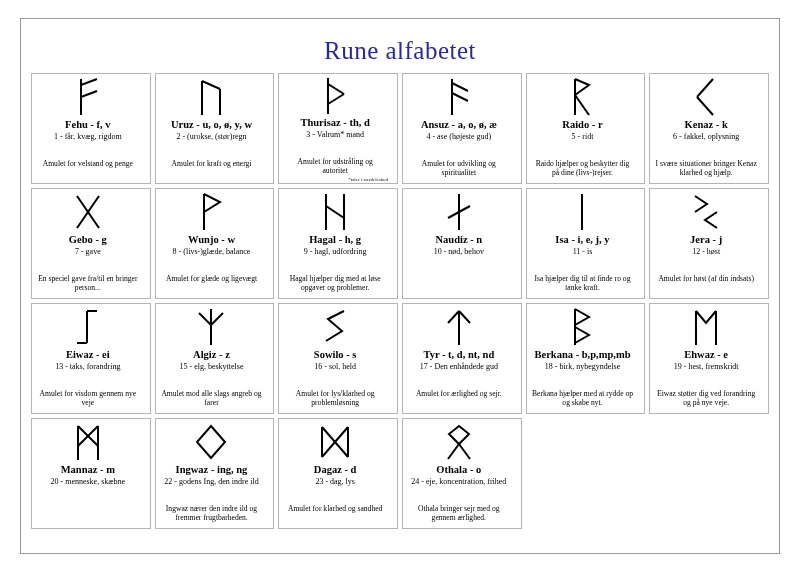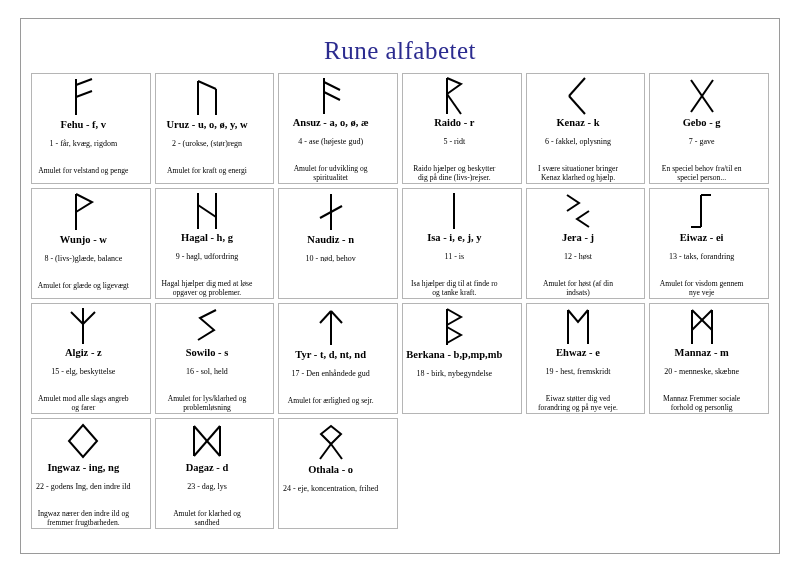--- a/index.html
+++ b/index.html
@@ -49,21 +49,21 @@
     padding: 0 10px 10px 10px;
     box-sizing: border-box;
   }
   .cell {
     border: 1px solid #b5b5b5;
     box-sizing: border-box;
     background: #ffffff;
     display: flex;
     flex-direction: column;
     align-items: center;
-    padding: 2px 18px 3px 3px;
+    padding: 2px 9px 3px 3px;
     overflow: hidden;
   }
   .glyph {
     height: 42px;
     display: flex;
     align-items: center;
     justify-content: center;
     width: 100%;
   }
   .glyph svg {
@@ -75,21 +75,21 @@
     font-weight: bold;
     text-align: center;
     line-height: 1.1;
     margin-top: 1px;
   }
   .rune-num {
     font-family: "Liberation Serif", serif;
     font-size: 8px;
     text-align: center;
     line-height: 1.15;
-    margin-top: 8px;
+    margin-top: 1px;
   }
   .rune-desc {
     font-family: "Liberation Serif", serif;
     font-size: 7.6px;
     text-align: center;
     line-height: 1.25;
     margin-top: 18px;
     padding: 0 2px;
   }
   .rune-note {
@@ -134,20 +134,35 @@
                 <line x1="26" y1="12" x2="26" y2="38"></line>
           </g>
             </svg>
         </div>
         <div class="rune-name">Uruz - u, o, ø, y, w</div>
         <div class="rune-num">2 - (urokse, (stør)regn</div>
         <div class="rune-desc">Amulet for kraft og energi</div>
         <div class="rune-note"></div>
       </div>
 
+      <div class="cell">
+        <div class="glyph">
+          <svg width="34" height="40" viewBox="0 0 34 40">
+              <g stroke="#000" stroke-width="2" fill="none">
+            <line x1="10" y1="2" x2="10" y2="38"></line>
+                <line x1="10" y1="8" x2="26" y2="18"></line>
+                <line x1="26" y1="18" x2="10" y2="28"></line>
+          </g>
+            </svg>
+        </div>
+        <div class="rune-name">Thurisaz - th, d</div>
+        <div class="rune-num">3 - Valrum* mand</div>
+        <div class="rune-desc">Amulet for udstråling og autoritet</div>
+        <div class="rune-note">*taler i særdeleshed</div>
+      </div>
 
       <div class="cell">
         <div class="glyph">
           <svg width="34" height="40" viewBox="0 0 34 40">
               <g stroke="#000" stroke-width="2" fill="none">
             <line x1="10" y1="2" x2="10" y2="38"></line>
                 <line x1="10" y1="6" x2="26" y2="14"></line>
                 <line x1="10" y1="16" x2="26" y2="24"></line>
           </g>
             </svg>
@@ -193,21 +208,21 @@
         <div class="glyph">
           <svg width="34" height="40" viewBox="0 0 34 40">
               <g stroke="#000" stroke-width="2" fill="none">
             <line x1="6" y1="4" x2="28" y2="36"></line>
                 <line x1="28" y1="4" x2="6" y2="36"></line>
           </g>
             </svg>
         </div>
         <div class="rune-name">Gebo - g</div>
         <div class="rune-num">7 - gave</div>
-        <div class="rune-desc">En speciel behov fra/til en speciel person...</div>
+        <div class="rune-desc">En speciel gave fra/til en bringer person...</div>
         <div class="rune-note"></div>
       </div>
 
       <div class="cell">
         <div class="glyph">
           <svg width="34" height="40" viewBox="0 0 34 40">
               <g stroke="#000" stroke-width="2" fill="none">
             <line x1="10" y1="2" x2="10" y2="38"></line>
                 <path d="M10 2 L26 10 L10 20"></path>
           </g>
@@ -346,20 +361,21 @@
           <svg width="34" height="40" viewBox="0 0 34 40">
               <g stroke="#000" stroke-width="2" fill="none">
             <line x1="10" y1="2" x2="10" y2="38"></line>
                 <path d="M10 2 L24 10 L10 18"></path>
                 <path d="M10 20 L24 28 L10 36"></path>
           </g>
             </svg>
         </div>
         <div class="rune-name">Berkana - b,p,mp,mb</div>
         <div class="rune-num">18 - birk, nybegyndelse</div>
+        <div class="rune-desc">Berkana hjælper med at rydde op og skabe nyt.</div>
         <div class="rune-note"></div>
       </div>
 
       <div class="cell">
         <div class="glyph">
           <svg width="34" height="40" viewBox="0 0 34 40">
               <g stroke="#000" stroke-width="2" fill="none">
             <line x1="7" y1="38" x2="7" y2="4"></line>
                 <line x1="27" y1="38" x2="27" y2="4"></line>
                 <path d="M7 4 L17 16 L27 4"></path>
@@ -378,21 +394,20 @@
               <g stroke="#000" stroke-width="2" fill="none">
             <line x1="7" y1="4" x2="7" y2="38"></line>
                 <line x1="27" y1="4" x2="27" y2="38"></line>
                 <line x1="7" y1="4" x2="27" y2="24"></line>
                 <line x1="27" y1="4" x2="7" y2="24"></line>
           </g>
             </svg>
         </div>
         <div class="rune-name">Mannaz - m</div>
         <div class="rune-num">20 - menneske, skæbne</div>
-        <div class="rune-desc">Mannaz Fremmer sociale forhold og personlig udvikling.</div>
         <div class="rune-note"></div>
       </div>
 
 
       <div class="cell">
         <div class="glyph">
           <svg width="40" height="40" viewBox="0 0 40 40">
               <g stroke="#000" stroke-width="2" fill="none">
             <path d="M20 4 L34 20 L20 36 L6 20 Z"></path>
           </g>
@@ -426,18 +441,19 @@
           <svg width="34" height="40" viewBox="0 0 34 40">
               <g stroke="#000" stroke-width="2" fill="none">
             <path d="M17 4 L27 12 L17 22 L7 12 Z"></path>
                 <line x1="17" y1="22" x2="28" y2="37"></line>
                 <line x1="17" y1="22" x2="6" y2="37"></line>
           </g>
             </svg>
         </div>
         <div class="rune-name">Othala - o</div>
         <div class="rune-num">24 - eje, koncentration, frihed</div>
+        <div class="rune-desc">Othala bringer sejr med og gennem ærlighed.</div>
         <div class="rune-note"></div>
       </div>
 
     </div>
   </div>
 </div>
 
 </body></html>

